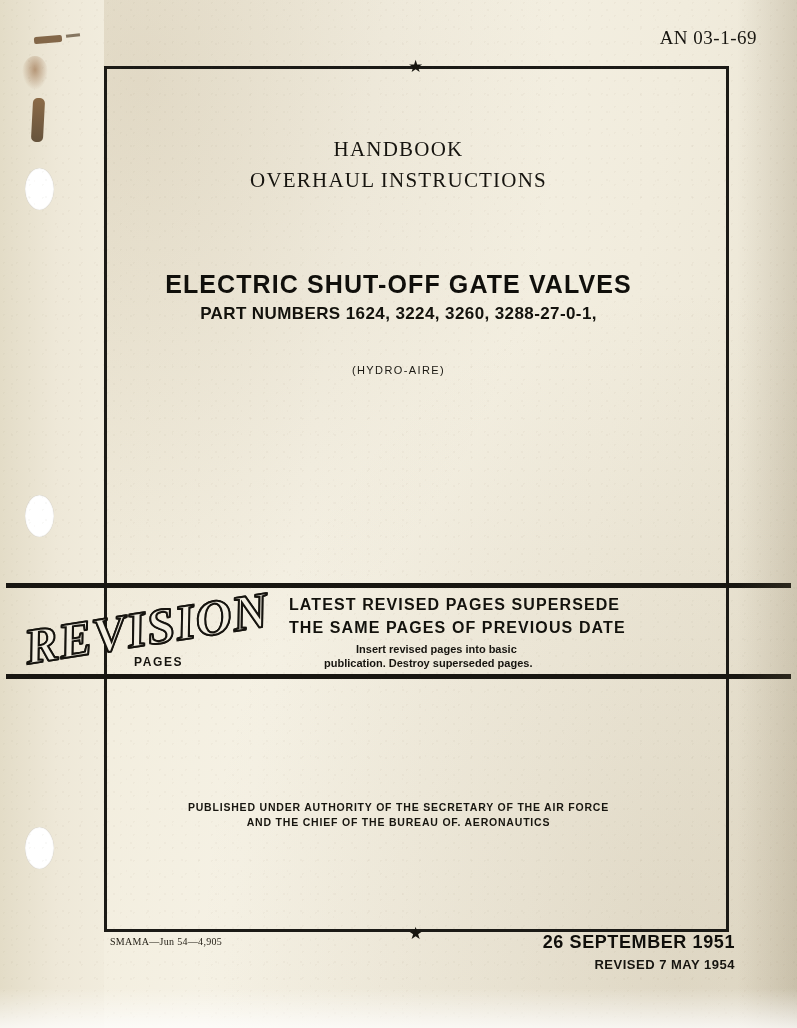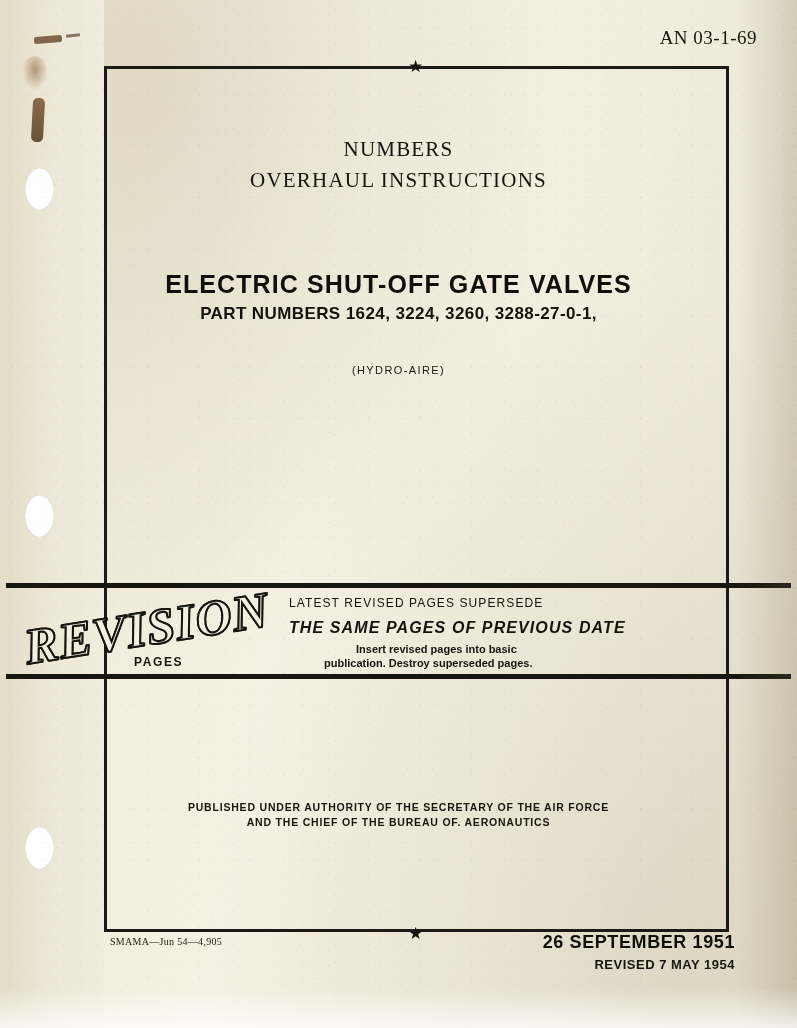--- a/index.html
+++ b/index.html
@@ -232,35 +232,34 @@
     font-weight: bold;
     letter-spacing: 1.6px;
     color: #16140f;
   }
 
   #revision-line-1 {
     position: absolute;
     left: 283px;
     top: 13px;
     font-family: "Liberation Sans", sans-serif;
-    font-weight: normal;
-    font-size: 12px;
-    letter-spacing: 1.1px;
-    color: #13120d;
-  }
-  #revision-line-2 {
-    position: absolute;
-    left: 283px;
-    top: 36px;
-    font-family: "Liberation Sans", sans-serif;
     font-weight: bold;
     font-size: 16px;
     letter-spacing: 1.1px;
     color: #13120d;
-    font-style: italic;
+  }
+  #revision-line-2 {
+    position: absolute;
+    left: 283px;
+    top: 36px;
+    font-family: "Liberation Sans", sans-serif;
+    font-weight: bold;
+    font-size: 16px;
+    letter-spacing: 1.1px;
+    color: #13120d;
   }
   #revision-sub-1 {
     position: absolute;
     left: 350px;
     top: 60px;
     font-family: "Liberation Sans", sans-serif;
     font-weight: bold;
     font-size: 11px;
     color: #16140f;
   }
@@ -370,21 +369,21 @@
   <div id="clip-mark"></div>
 
   <div id="doc-frame"></div>
 
   <div class="star-mark" id="star-top">★</div>
   <div class="star-mark" id="star-bottom">★</div>
 
   <div id="doc-number">AN 03-1-69</div>
 
   <div id="title-block">
-    <div id="handbook-line">NUMBERS</div>
+    <div id="handbook-line">HANDBOOK</div>
     <div id="overhaul-line">OVERHAUL INSTRUCTIONS</div>
   </div>
 
   <div id="main-title">ELECTRIC SHUT-OFF GATE VALVES</div>
   <div id="part-numbers-1">PART NUMBERS 1624, 3224, 3260, 3288-27-0-1,</div>
   <div id="manufacturer">(HYDRO-AIRE)</div>
 
   <div id="revision-band">
     <div class="band-rule" id="band-rule-top"></div>
     <div class="band-rule" id="band-rule-bottom"></div>

